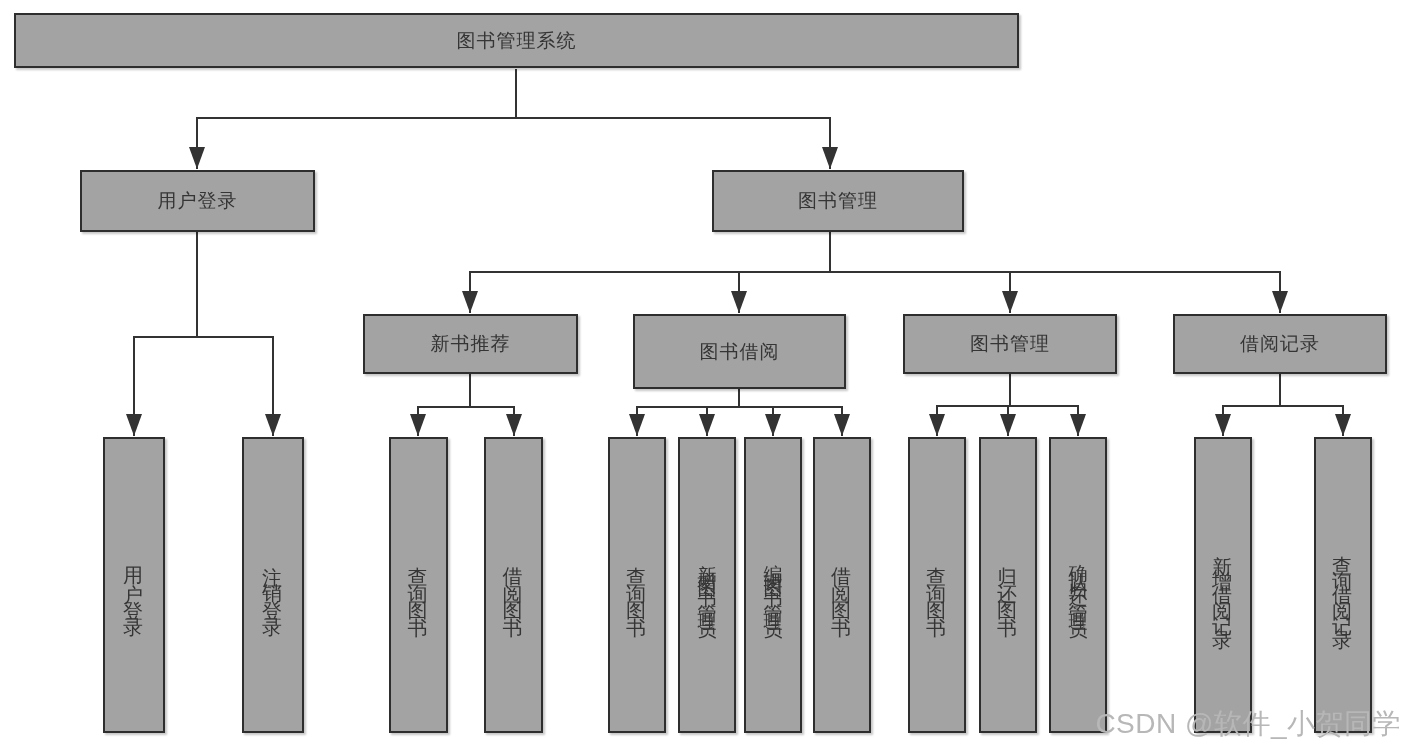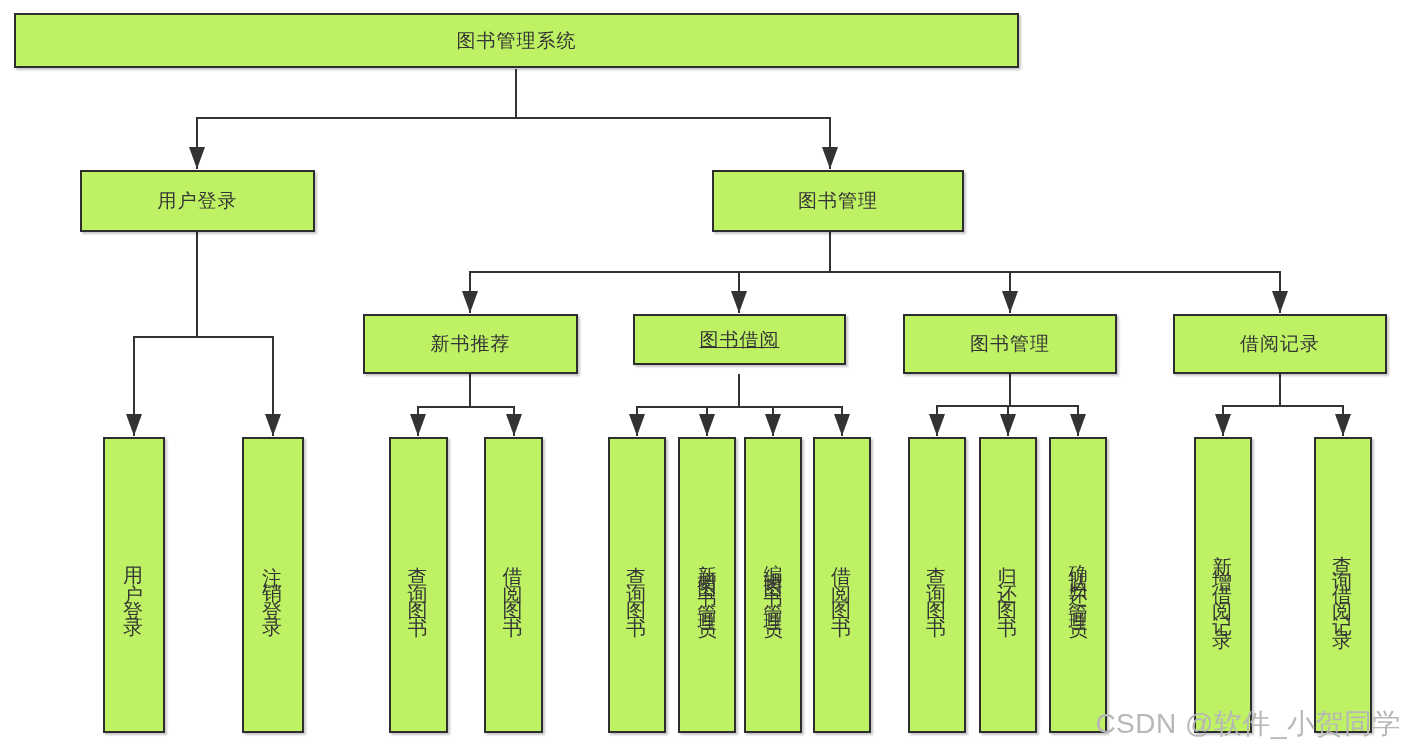--- a/index.html
+++ b/index.html
@@ -7,21 +7,21 @@
   .canvas{
     position:relative;
     width:1405px;height:747px;
     background:#ffffff;
     font-family:"Liberation Sans","DejaVu Sans",sans-serif;
     overflow:hidden;
   }
   .wires{position:absolute;left:0;top:0;width:1405px;height:747px;}
   .node{
     position:absolute;
-    background:#bef264;
+    background:#a3a3a3;
     border:2px solid #2e2e2e;
     box-shadow:2px 2px 2px rgba(0,0,0,0.22);
     display:flex;align-items:center;justify-content:center;
     color:#353535;
     font-size:19px;
     letter-spacing:1px;
     box-sizing:border-box;
     z-index:2;
     text-align:center;
   }
@@ -114,21 +114,21 @@
   <div class="node" style="left:80px;top:170px;width:235px;height:62px;">
     <span>用户登录</span>
   </div>
   <div class="node" style="left:712px;top:170px;width:252px;height:62px;">
     <span>图书管理</span>
   </div>
 
   <div class="node" style="left:363px;top:314px;width:215px;height:60px;">
     <span>新书推荐</span>
   </div>
-  <div class="node" style="left:633px;top:314px;width:213px;height:51px;text-decoration:underline;">
+  <div class="node" style="left:633px;top:314px;width:213px;height:75px;">
     <span>图书借阅</span>
   </div>
   <div class="node" style="left:903px;top:314px;width:214px;height:60px;">
     <span>图书管理</span>
   </div>
   <div class="node" style="left:1173px;top:314px;width:214px;height:60px;">
     <span>借阅记录</span>
   </div>
 
   <div class="node leaf short" style="left:103px;width:62px;">

